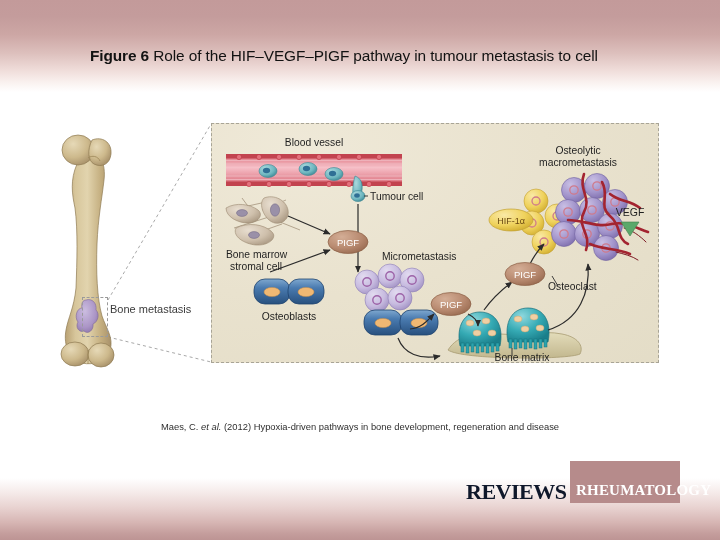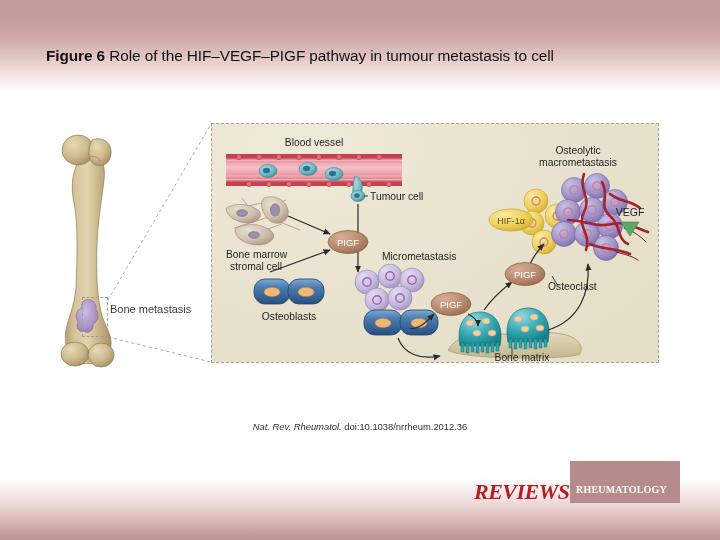--- a/index.html
+++ b/index.html
@@ -48,21 +48,21 @@
   
   .title {
     position: absolute;
     left: 46px; top: 47px;
     width: 640px;
     font-size: 15.4px;
     color: #121212;
     letter-spacing: -0.1px;
     white-space: nowrap;
   }
-  .title .fignum { font-weight: bold; }
+  .title .fignum { font-weight: bold; margin-left: 44px; }
 
   
   .bone-area {
     position: absolute;
     left: 44px; top: 122px;
     width: 150px; height: 250px;
   }
   .bone-svg { display:block; }
 
   .bone-met-label {
@@ -121,41 +121,40 @@
     position: absolute;
     left: 0; top: 0;
     font-family: "Liberation Serif", serif;
     font-size: 30px;
     color: #b98f8d;
     line-height: 24px;
     letter-spacing: -0.5px;
   }
   .logo-reviews {
     position: absolute;
-    left: 8px; top: 20px;
+    left: 0; top: 20px;
     font-family: "Liberation Serif", serif;
     font-weight: bold;
     font-size: 22px;
-    color: #b91c1c;
+    color: #0f172a;
     line-height: 22px;
     letter-spacing: -0.5px;
-    font-style: italic;
   }
   .logo-rheum-box {
     position: absolute;
     left: 104px; top: 0px;
     width: 110px; height: 42px;
     background: #b68b8b;
   }
   .logo-rheum-text {
     position: absolute;
     left: 110px; top: 20px;
     font-family: "Liberation Serif", serif;
     font-weight: bold;
-    font-size: 10px;
+    font-size: 15px;
     color: #ffffff;
     letter-spacing: 0.2px;
     line-height: 18px;
   }
 </style>
 </head>
 <body>
 
 <div class="slide">
 
@@ -514,21 +513,21 @@
       <g stroke="#2b2b2b" stroke-width="0.9" fill="none">
         <path d="M152,72 L156,72"></path>
         <path d="M300,232 L300,224"></path>
         <path d="M346,162 L340,152"></path>
       </g>
     </svg>
   </div>
 
   <div class="caption">
     <div>
-      <em>Nat. Rev. Rheumatol.</em><span> doi:10.1038/nrrheum.2012.36</span>
+      <span>Maes, C. </span><em>et al.</em><span> (2012) Hypoxia-driven pathways in bone development, regeneration and disease</span>
     </div>
   </div>
 
   <div class="logo">
     <div class="logo-rheum-box"></div>
     <div class="logo-reviews">REVIEWS</div>
     <div class="logo-rheum-text">RHEUMATOLOGY</div>
   </div>
 
 </div>

